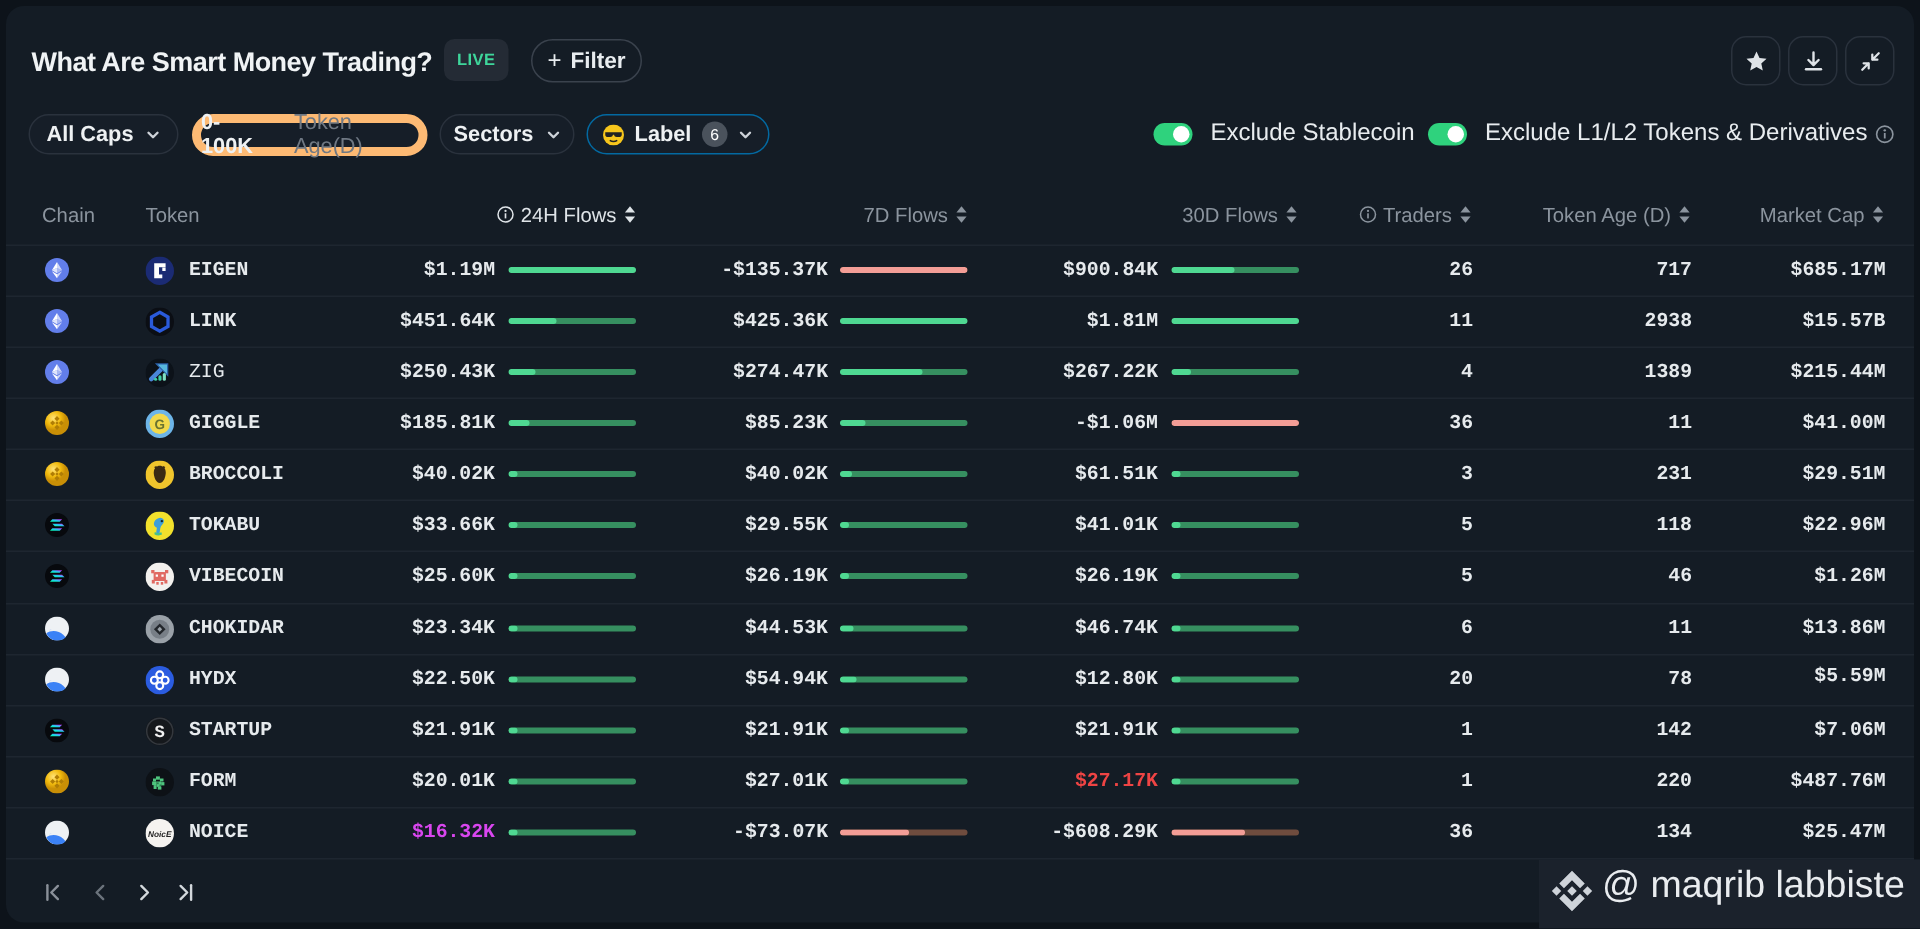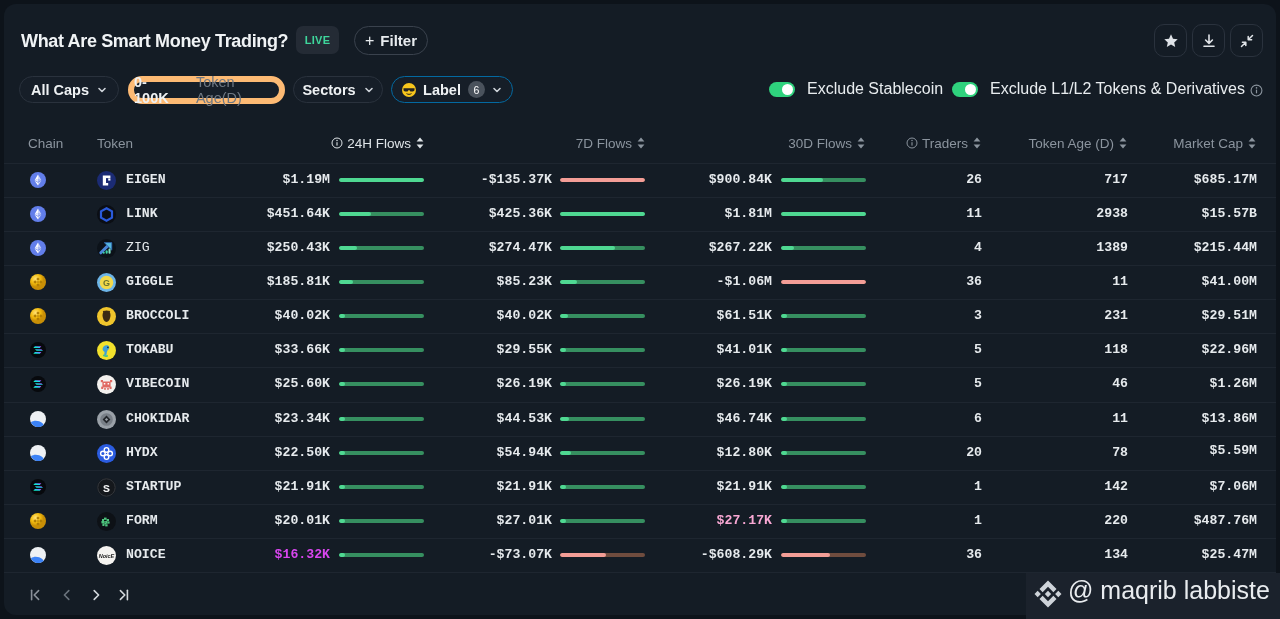--- a/index.html
+++ b/index.html
@@ -515,21 +515,21 @@
     </svg></div>
 <div class="abs mono" style="left:126px;top:513px;font-size:13.2px;font-weight:bold;color:#e6eaed">FORM</div>
 <div class="abs mono" style="right:950px;top:513px;font-size:13.2px;font-weight:bold;color:#e6eaed">$20.01K</div>
 <div style="position:absolute;left:339px;top:518.75px;width:85px;height:4.5px;border-radius:2.5px;background:#368f60;overflow:hidden">
     <div style="width:6px;height:4.5px;border-radius:2.5px;background:#4fd892"></div>
   </div>
 <div class="abs mono" style="right:728px;top:513px;font-size:13.2px;font-weight:bold;color:#e6eaed">$27.01K</div>
 <div style="position:absolute;left:560px;top:518.75px;width:85px;height:4.5px;border-radius:2.5px;background:#368f60;overflow:hidden">
     <div style="width:6px;height:4.5px;border-radius:2.5px;background:#4fd892"></div>
   </div>
-<div class="abs mono" style="right:508px;top:513px;font-size:13.2px;font-weight:bold;color:#f9a8d4">$27.17K</div>
+<div class="abs mono" style="right:508px;top:513px;font-size:13.2px;font-weight:bold;color:#ef4444">$27.17K</div>
 <div style="position:absolute;left:781px;top:518.75px;width:85px;height:4.5px;border-radius:2.5px;background:#368f60;overflow:hidden">
     <div style="width:6px;height:4.5px;border-radius:2.5px;background:#4fd892"></div>
   </div>
 <div class="abs mono" style="right:298px;top:513px;font-size:13.2px;font-weight:bold;color:#e6eaed">1</div>
 <div class="abs mono" style="right:152px;top:513px;font-size:13.2px;font-weight:bold;color:#e6eaed">220</div>
 <div class="abs mono" style="right:23px;top:513px;font-size:13.2px;font-weight:bold;color:#e6eaed">$487.76M</div>
 <div class="abs" style="left:4px;top:538px;width:1272px;height:1px;background:#1e2630"></div>
 <div class="abs" style="left:30px;top:547px"><svg width="16" height="16" viewBox="0 0 16 16">
       <circle cx="8" cy="8" r="8" fill="#eef1f4"></circle>
       <path d="M.9 11.2c2.2-1.6 5.3-2 8.3-.9 2.1.8 3.7 2.2 4.5 3.7A8 8 0 0 1 .9 11.2z" fill="#3b82f6"></path>

